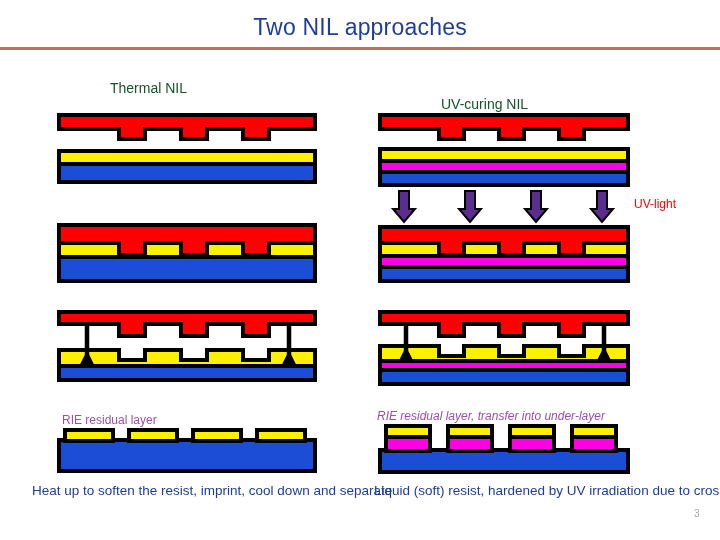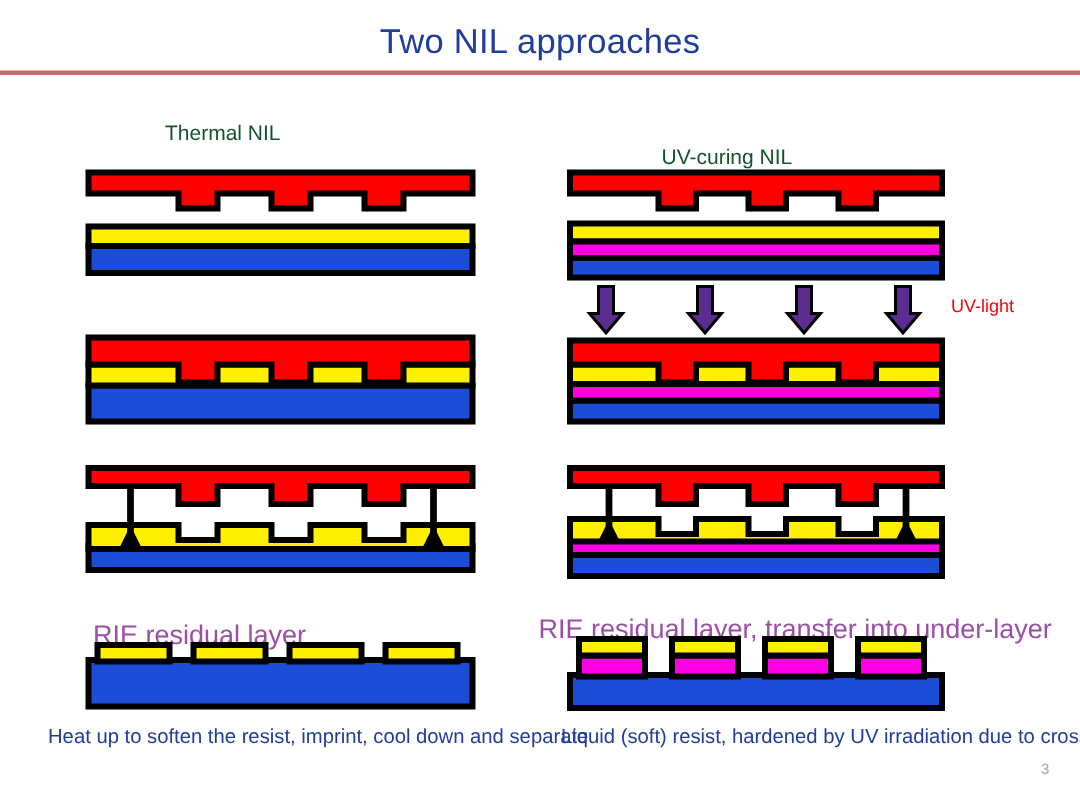--- a/index.html
+++ b/index.html
@@ -49,25 +49,25 @@
   
   svg.fig { position: absolute; display: block; overflow: visible; }
 
   
   .lbl { position: absolute; white-space: nowrap; }
   #uv-light-label {
     left: 634px; top: 197px;
     font-size: 12px; color: #FF0000;
   }
   .rie-label {
-    font-size: 18px;
+    font-size: 12px;
     color: #9B4FA8;
   }
   #rie-label-thermal { left: 62px; top: 413px; }
-  #rie-label-uv      { left: 359px; top: 409px; }
+  #rie-label-uv      { left: 377px; top: 409px; font-style: italic; }
 
   .caption {
     font-size: 13.5px;
     color: #1F3D99;
     line-height: 17px;
   }
   #caption-thermal { left: 32px; top: 482px; width: 310px; }
   #caption-uv      { left: 374px; top: 482px; width: 300px; }
 
   #page-number {

